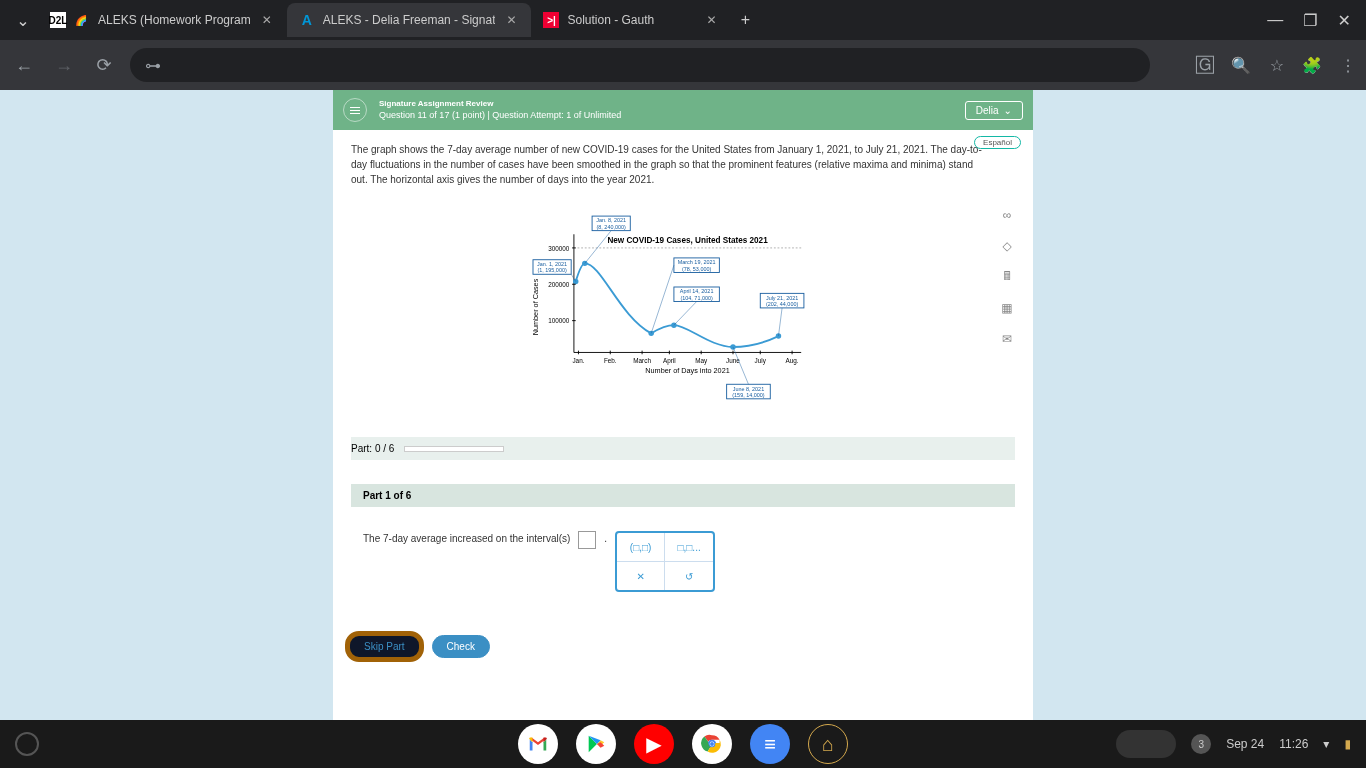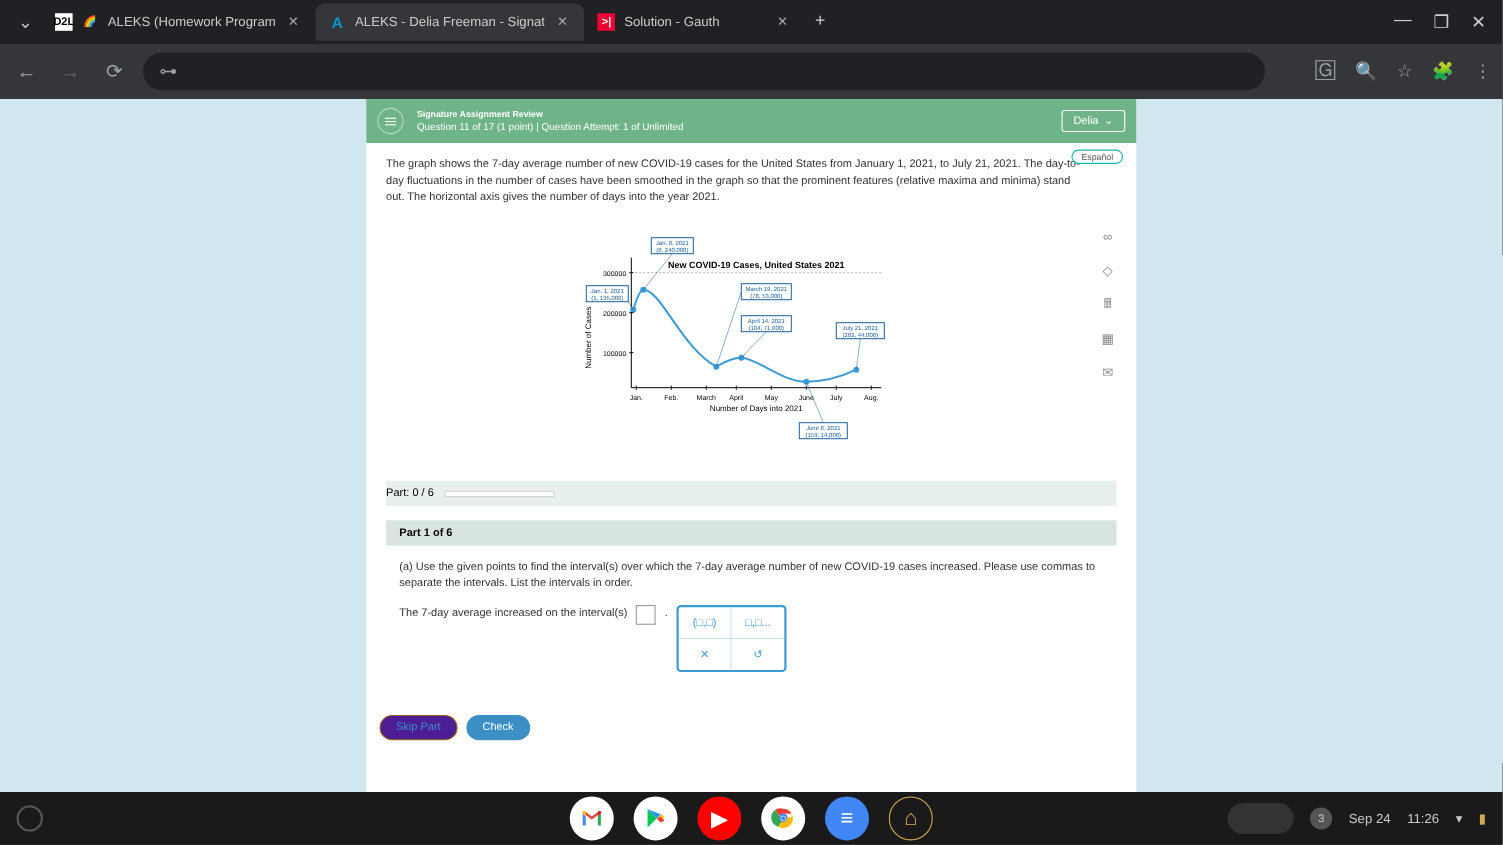--- a/index.html
+++ b/index.html
@@ -46,34 +46,34 @@
 
 
 .chart-container { display: flex; justify-content: center; margin: 20px 0 30px; position: relative; }
 .chart-svg { width: 340px; height: 200px; }
 .side-tools { position: absolute; right: 0; top: 0; display: flex; flex-direction: column; gap: 15px; color: #888; }
 .side-tool { width: 16px; height: 16px; cursor: pointer; font-size: 12px; display: flex; align-items: center; justify-content: center; }
 
 
 .part-progress { background: #e8f0ed; padding: 6px 0; font-size: 10px; display: flex; align-items: center; gap: 10px; }
 .progress-bar { flex: 0 0 100px; height: 6px; background: #fff; border: 1px solid #ccc; }
-.part-header { background: #d8e5df; padding: 6px 12px; font-size: 10px; font-weight: bold; margin-top: 13px; }
+.part-header { background: #d8e5df; padding: 6px 12px; font-size: 10px; font-weight: bold; margin-top: 24px; }
 .part-body { padding: 12px; font-size: 10px; color: #333; line-height: 1.5; }
 .answer-row { display: flex; align-items: flex-start; gap: 8px; margin-top: 12px; }
 .answer-input { width: 18px; height: 18px; border: 1px solid #999; }
 .tool-palette { border: 2px solid #3b9bd4; border-radius: 4px; padding: 0; display: inline-block; }
 .palette-row { display: flex; }
 .palette-btn { width: 48px; height: 28px; display: flex; align-items: center; justify-content: center; font-size: 10px; color: #3b9bd4; cursor: pointer; border-right: 1px solid #cde; }
 .palette-btn:last-child { border-right: none; }
 .palette-divider { border-top: 1px solid #cde; }
 
 
 .footer-row { display: flex; padding: 15px 12px; gap: 8px; align-items: center; }
 .btn { border-radius: 14px; padding: 5px 14px; font-size: 10px; cursor: pointer; }
-.btn-outline { border: 1px solid #a16207; color: #3b8fc4; background: #4c1d95; }
+.btn-outline { border: 5px solid #a16207; color: #3b8fc4; background: #0f172a; }
 .btn-solid { background: #3b8fc4; color: #fff; border: 1px solid #3b8fc4; }
 .footer-right { margin-left: auto; display: flex; gap: 8px; }
 .copyright { background: #6fb388; color: #fff; font-size: 8px; text-align: right; padding: 3px 10px; }
 .copyright span { margin-left: 10px; text-decoration: underline; cursor: pointer; }
 
 
 .taskbar { position: absolute; bottom: 0; left: 0; right: 0; height: 48px; background: #1a1a1a; display: flex; align-items: center; padding: 0 15px; }
 .taskbar-left { width: 24px; height: 24px; border: 2px solid #555; border-radius: 50%; }
 .taskbar-center { position: absolute; left: 50%; transform: translateX(-50%); display: flex; gap: 18px; }
 .dock-icon { width: 40px; height: 40px; border-radius: 50%; display: flex; align-items: center; justify-content: center; cursor: pointer; font-size: 20px; }
@@ -235,21 +235,20 @@
             </g>
         </svg>
       </div>
 
       <div class="part-progress">
         <span>Part: 0 / 6</span>
         <div class="progress-bar"></div>
       </div>
       <div class="part-header">Part 1 of 6</div>
       <div class="part-body">
-        <div>(a) Use the given points to find the interval(s) over which the 7-day average number of new COVID-19 cases increased. Please use commas to separate the intervals. List the intervals in order.</div>
         <div class="answer-row">
           <span>The 7-day average increased on the interval(s)</span>
           <div class="answer-input"></div>
           <span>.</span>
           <div class="tool-palette">
             <div class="palette-row">
               <div class="palette-btn">(□,□)</div>
               <div class="palette-btn">□,□...</div>
             </div>
             <div class="palette-divider"></div>

